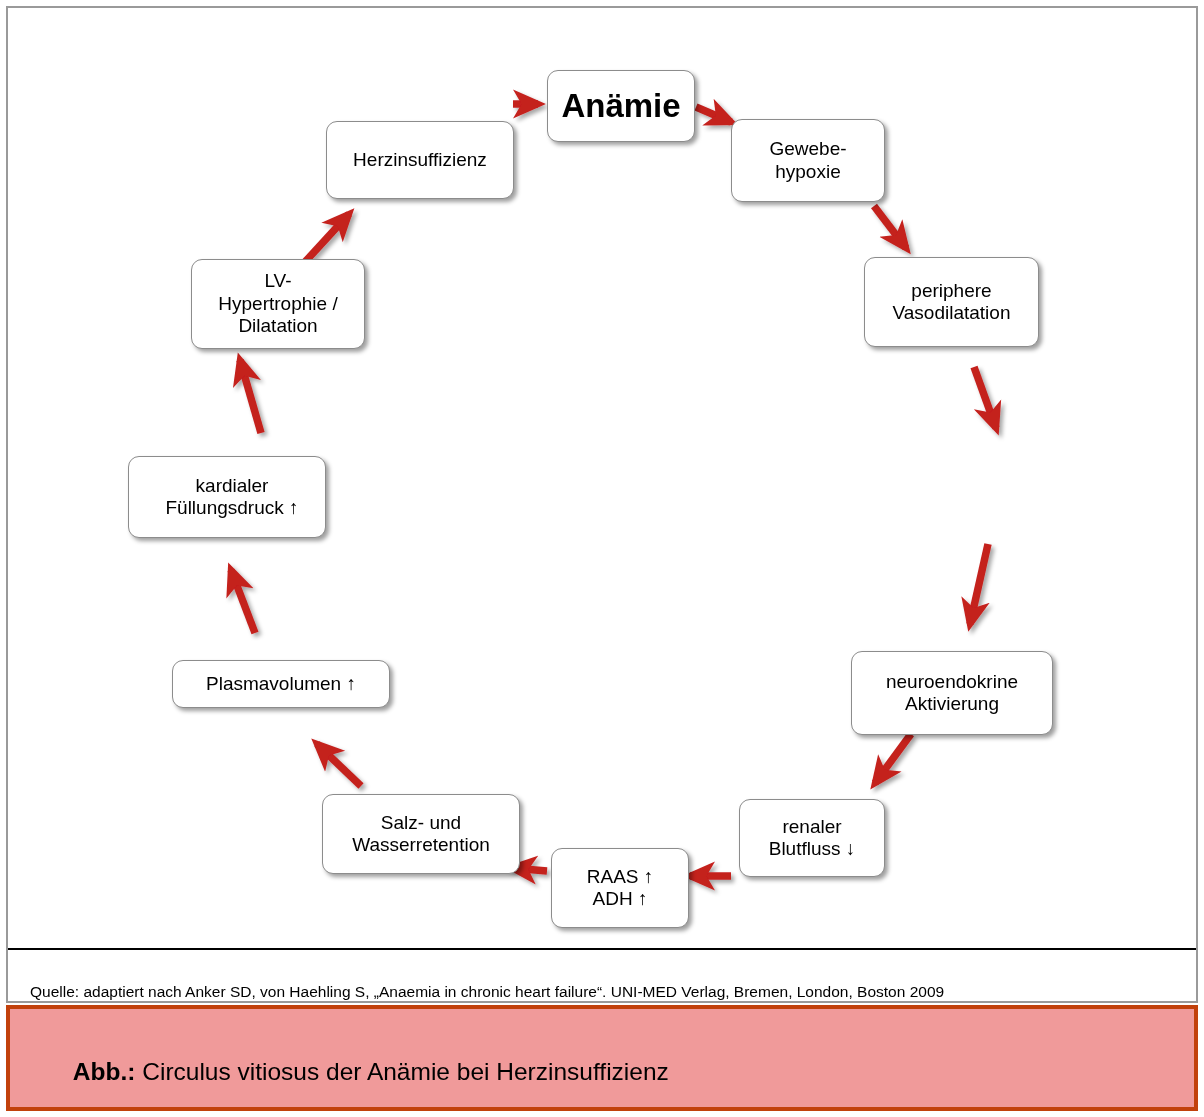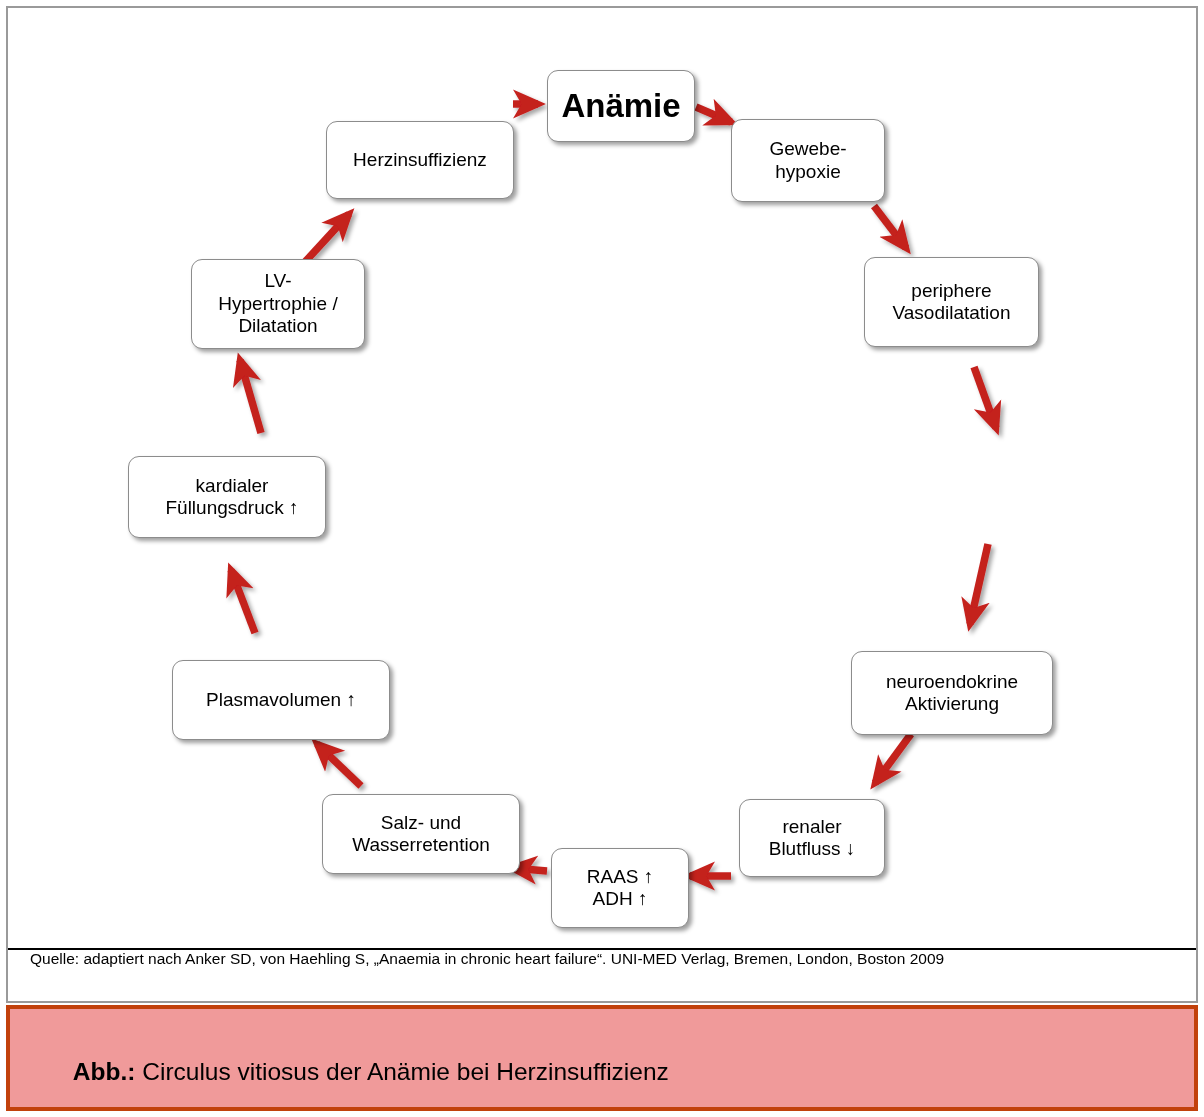--- a/index.html
+++ b/index.html
@@ -59,21 +59,21 @@
   }
   
   #source {
     position: absolute;
     left: 0;
     top: 940px;
     width: 1188px;
     height: 53px;
     border-top: 2px solid #000000;
     display: flex;
-    align-items: flex-start;
+    align-items: flex-end;
     padding-left: 22px;
     font-size: 15.5px;
     color: #000000;
   }
   
   #caption {
     position: absolute;
     left: 6px;
     top: 1005px;
     width: 1192px;
@@ -150,21 +150,21 @@
 
       <div class="node" style="left:731px; top:791px; width:146px; height:78px;">renaler
 Blutfluss ↓</div>
 
       <div class="node" style="left:543px; top:840px; width:138px; height:80px;">RAAS ↑
 ADH ↑</div>
 
       <div class="node" style="left:314px; top:786px; width:198px; height:80px;">Salz- und
 Wasserretention</div>
 
-      <div class="node" style="left:164px; top:652px; width:218px; height:80px;">Plasmavolumen ↑</div>
+      <div class="node" style="left:164px; top:652px; width:218px; height:48px;">Plasmavolumen ↑</div>
 
       <div class="node" style="left:120px; top:448px; width:198px; height:82px;padding-left:16px;">kardialer
 Füllungsdruck ↑</div>
 
       <div class="node" style="left:183px; top:251px; width:174px; height:90px;">LV-
 Hypertrophie /
 Dilatation</div>
 
       <div class="node" style="left:318px; top:113px; width:188px; height:78px;">Herzinsuffizienz</div>
 

